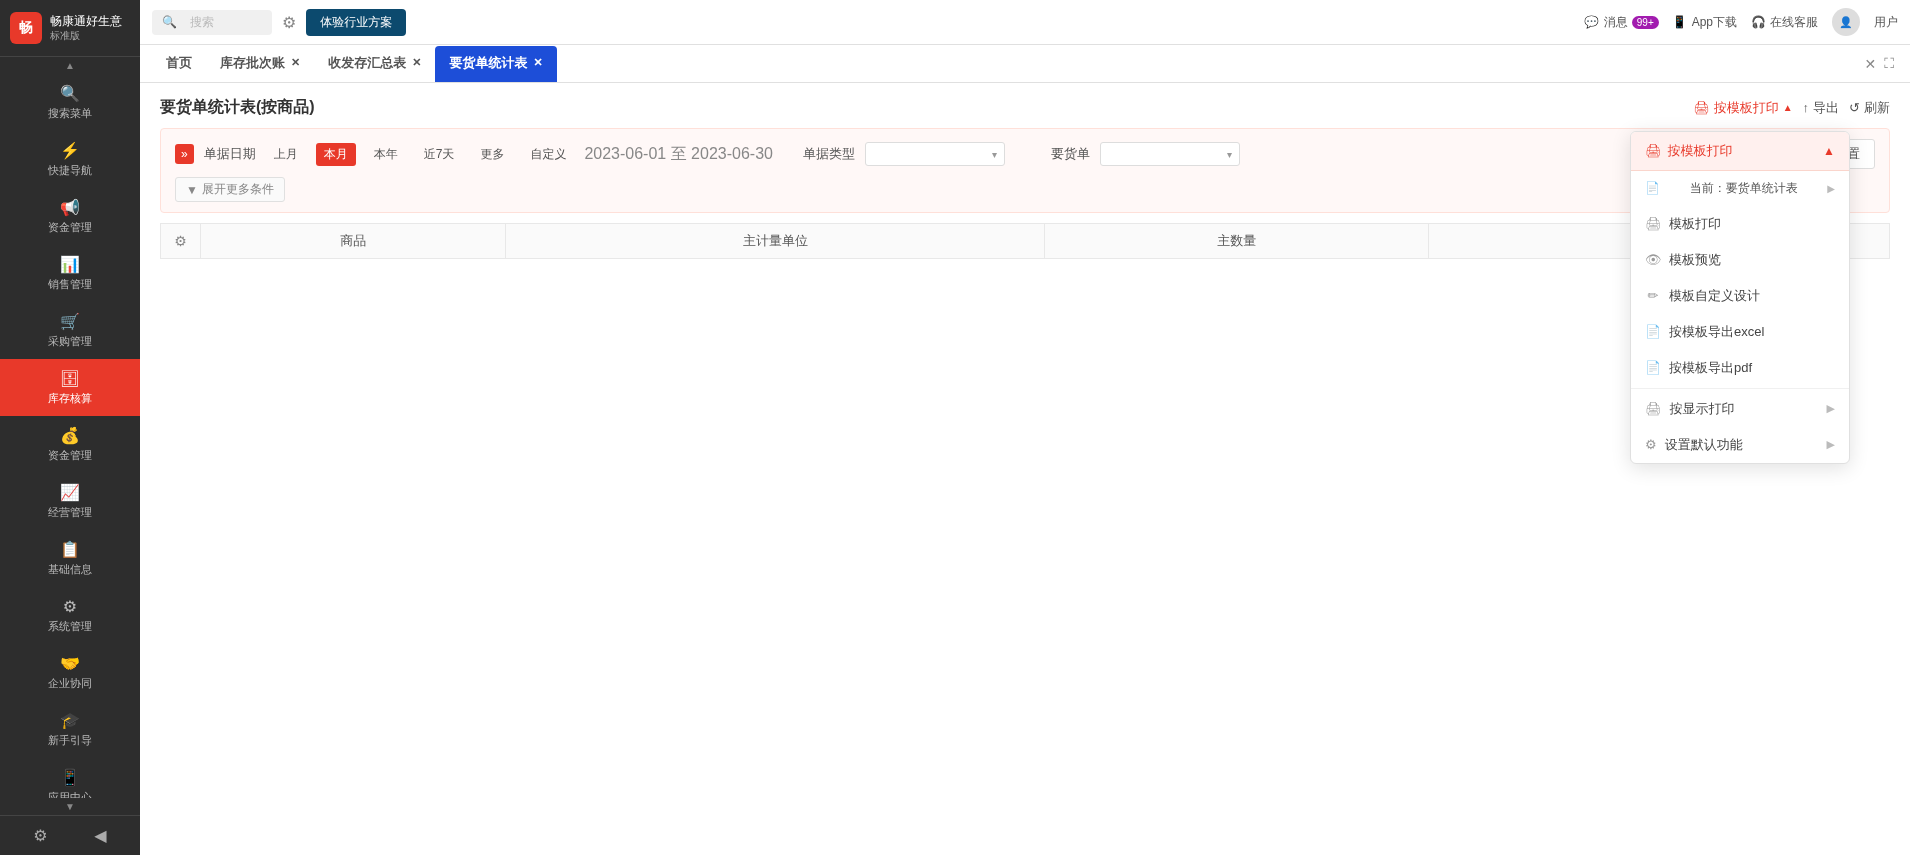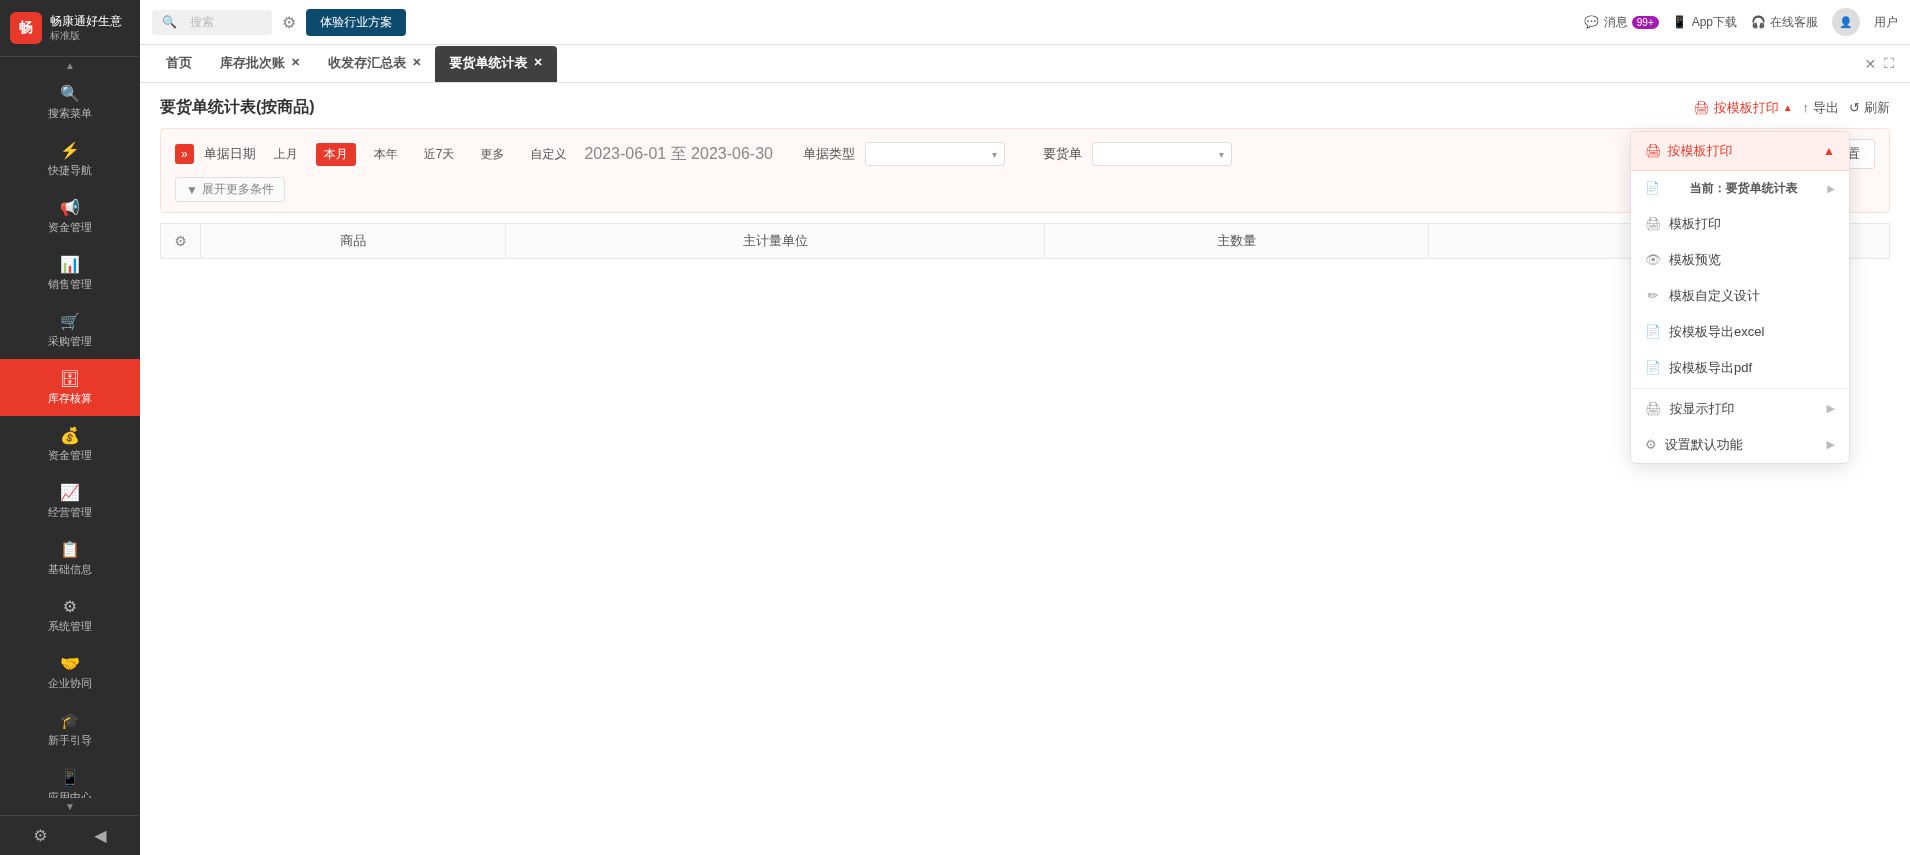--- a/index.html
+++ b/index.html
@@ -120,21 +120,21 @@
     .tab-item {
       padding: 8px 14px;
       font-size: 13px;
       color: #555;
       cursor: pointer;
       display: flex; align-items: center; gap: 6px;
       border-bottom: 2px solid transparent;
       white-space: nowrap;
       font-weight: bold;
     }
-    .tab-item.active { color: #fff; background: #404040; border-radius: 4px 4px 0 0; }
+    .tab-item.active { color: #fff; background: #1d4ed8; border-radius: 4px 4px 0 0; }
     .tab-close { font-size: 11px; color: inherit; }
 
     
     .page-area {
       flex: 1;
       background: #fff;
       margin: 0;
       overflow: auto;
       position: relative;
     }
@@ -254,21 +254,21 @@
     }
     .dropdown-sub-left { display: flex; align-items: center; gap: 8px; }
     .dropdown-sub-icon { color: #999; font-size: 13px; }
     .dropdown-sub-arrow { color: #bbb; font-size: 11px; }
     .dropdown-divider { height: 1px; background: #f0f0f0; margin: 2px 0; }
 
     .current-label {
       padding: 9px 14px; font-size: 12px; color: #888;
       display: flex; align-items: center; justify-content: space-between;
     }
-    .current-label-text { color: #555; font-weight: bold; }
+    .current-label-text { color: #555; }
 
     
     .window-btn { color: #888; font-size: 14px; cursor: pointer; padding: 2px 4px; }
   </style>
 </head>
 <body>
 
 <div class="sidebar">
   <div class="sidebar-logo">
     <div class="logo-icon">畅</div>
@@ -476,21 +476,21 @@
         <button class="filter-date-btn">自定义</button>
         <span class="filter-date-range">2023-06-01 至 2023-06-30</span>
 
         <span class="filter-label" style="margin-left:20px;">单据类型</span>
         <div class="select-wrap">
           <select class="filter-select">
             <option></option>
           </select>
         </div>
 
-        <span class="filter-label" style="margin-left:28px;">要货单</span>
+        <span class="filter-label" style="margin-left:36px;">要货单</span>
         <div class="select-wrap">
           <select class="filter-select">
             <option></option>
           </select>
         </div>
 
         <div style="flex:1;"></div>
         <span style="color:#999;cursor:pointer;font-size:16px;margin-right:6px;">⋯</span>
         <button style="background:#e8392a;color:#fff;border:none;border-radius:3px;padding:5px 18px;font-size:13px;cursor:pointer;">查询</button>
         <button style="background:#fff;color:#555;border:1px solid #ddd;border-radius:3px;padding:5px 14px;font-size:13px;cursor:pointer;margin-left:6px;">设置</button>

